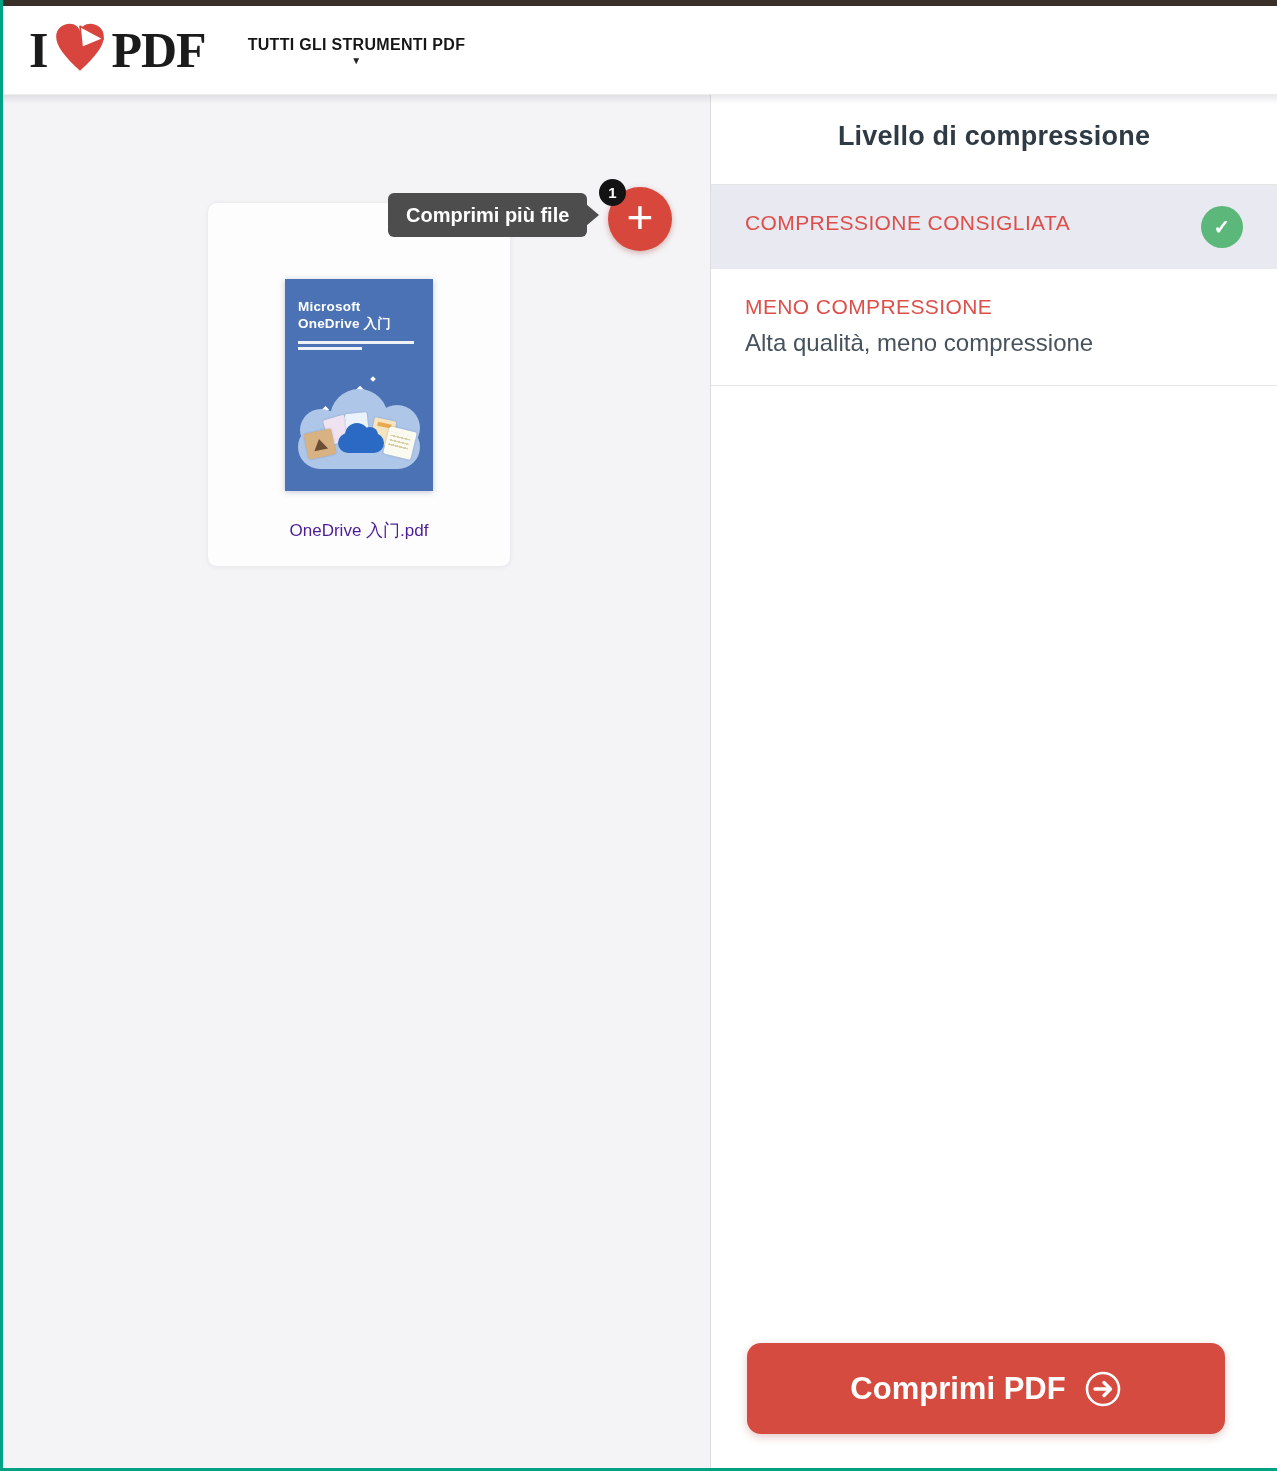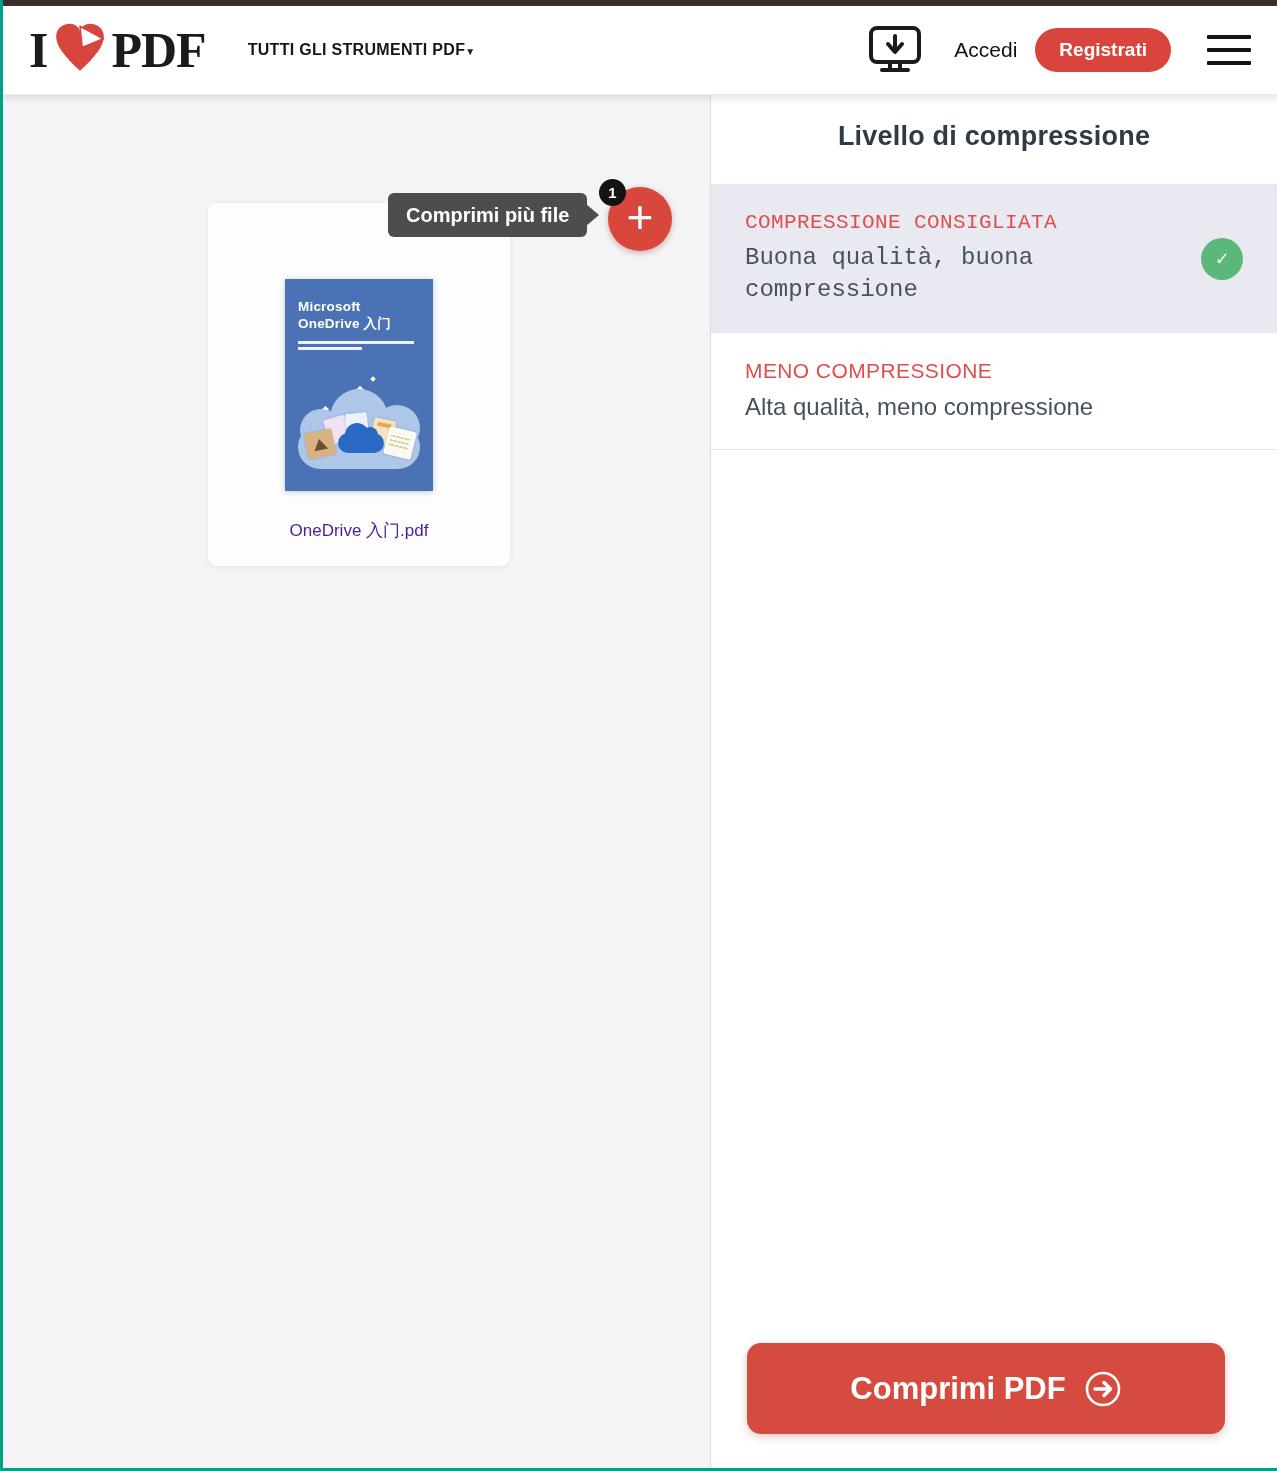--- a/index.html
+++ b/index.html
@@ -14,21 +14,21 @@
 
   
   .navbar { position:relative; height:89px; background:#fff; display:flex; align-items:center;
             padding:0 26px; border-bottom:1px solid #ececec; z-index:20; }
   .logo { display:flex; align-items:center; gap:2px; cursor:pointer; text-decoration:none; }
   .logo-text { font-family:"Liberation Serif", serif; font-weight:900; font-size:50px;
                color:#1b1b1b; letter-spacing:-1px; line-height:1; }
   .logo-heart { width:56px; height:52px; margin:0 1px 4px 3px; }
   .tools-menu { display:flex; align-items:center; margin-left:42px; background:none;
                 border:none; cursor:pointer; font-family:"Liberation Sans", sans-serif;
-                font-size:16px; font-weight:700; color:#161616; letter-spacing:.3px; }
+                font-size:16px; font-weight:700; color:#161616; letter-spacing:.3px;flex-direction:column; }
   .caret { font-size:10px; color:#222; transform:translateY(1px); }
   .nav-right { margin-left:auto; display:flex; align-items:center; }
   .monitor-btn { background:none; border:none; cursor:pointer; width:58px; height:52px; padding:0; }
   .login-link { margin-left:30px; font-size:21px; color:#121212; text-decoration:none; cursor:pointer; }
   .register-btn { margin-left:18px; background:#d9453c; color:#fff; border:none; cursor:pointer;
                   font-family:"Liberation Sans", sans-serif; font-size:19px; font-weight:700;
                   padding:11px 24px; border-radius:26px; }
   .hamburger { margin-left:36px; background:none; border:none; cursor:pointer;
                display:flex; flex-direction:column; gap:9px; padding:4px 0; }
   .hamburger i { display:block; width:44px; height:4px; background:#141414; border-radius:1px; }
@@ -100,21 +100,21 @@
            background:#131313; color:#fff; font-size:15px; font-weight:700;
            display:flex; align-items:center; justify-content:center; }
 
   
   .sidebar { position:relative; width:567px; background:#fff; border-left:1px solid #dcdcde; }
   .sidebar-title { padding:26px 20px 32px; text-align:center; font-size:27px; font-weight:700;
                    color:#2e3a44; border-bottom:1px solid #e5e5e7; letter-spacing:.2px; }
   .option { position:relative; padding:26px 40px 26px 34px; cursor:pointer; background:#fff; }
   .option h3 { font-size:21px; font-weight:400; color:#dd4f4a; letter-spacing:.4px; margin-bottom:8px; }
   .option p  { font-size:24px; color:#47525c; line-height:1.35; }
-  .option.selected { background:#e9e9f1; padding-right:110px;font-family:Liberation Mono, monospace; }
+  .option.selected { background:#e9e9f1; padding-right:110px; }
   .option.last { border-bottom:1px solid #e5e5e7; }
   .check-badge { position:absolute; right:34px; top:50%; transform:translateY(-50%);
                  width:42px; height:42px; border-radius:50%; background:#5cb87a;
                  display:flex; align-items:center; justify-content:center;
                  color:#fff; font-size:20px; font-weight:700; }
 
   .compress-btn { position:absolute; left:36px; right:52px; bottom:34px; height:91px;
                   background:#d64b3f; border:none; border-radius:14px; cursor:pointer;
                   display:flex; align-items:center; justify-content:center; gap:18px;
                   color:#fff; font-family:"Liberation Sans", sans-serif; font-size:31px; font-weight:700;
@@ -134,39 +134,20 @@
         <polygon points="50,8 93,31 54,47" fill="#ffffff" stroke="#d8453e" stroke-width="3" stroke-linejoin="round"></polygon>
       </svg>
       <span class="logo-text">PDF</span>
     </a>
 
     <button class="tools-menu">
       <span>TUTTI GLI STRUMENTI PDF</span>
       <span class="caret">▼</span>
     </button>
 
-    <div class="nav-right">
-      <button class="monitor-btn">
-        <svg viewBox="0 0 58 52" width="58" height="52">
-          <rect x="5" y="4" width="48" height="34" rx="6" fill="none" stroke="#1a1a1a" stroke-width="4"></rect>
-          <line x1="29" y1="12" x2="29" y2="26" stroke="#1a1a1a" stroke-width="4" stroke-linecap="round"></line>
-          <polyline points="22,20 29,28 36,20" fill="none" stroke="#1a1a1a" stroke-width="4" stroke-linecap="round" stroke-linejoin="round"></polyline>
-          <line x1="24" y1="38" x2="24" y2="44" stroke="#1a1a1a" stroke-width="4"></line>
-          <line x1="34" y1="38" x2="34" y2="44" stroke="#1a1a1a" stroke-width="4"></line>
-          <line x1="16" y1="46" x2="42" y2="46" stroke="#1a1a1a" stroke-width="4" stroke-linecap="round"></line>
-        </svg>
-      </button>
-      <a class="login-link">Accedi</a>
-      <button class="register-btn">Registrati</button>
-      <button class="hamburger">
-          <i></i>
-          <i></i>
-          <i></i>
-        </button>
-    </div>
   </header>
 
   <div class="content">
 
     <main class="workspace">
 
       <div class="file-card">
         <div class="thumb">
           <div class="thumb-title">
             <div>Microsoft</div>
@@ -206,21 +187,20 @@
         <span class="badge">1</span>
       </button>
     </main>
 
     <aside class="sidebar">
       <h1 class="sidebar-title">Livello di compressione</h1>
 
 
       <div class="option selected">
         <h3>COMPRESSIONE CONSIGLIATA</h3>
-        <p>Buona qualità, buona compressione</p>
         <span class="check-badge">✓</span>
       </div>
 
       <div class="option last">
         <h3>MENO COMPRESSIONE</h3>
         <p>Alta qualità, meno compressione</p>
       </div>
 
       <button class="compress-btn">
         <span>Comprimi PDF</span>

